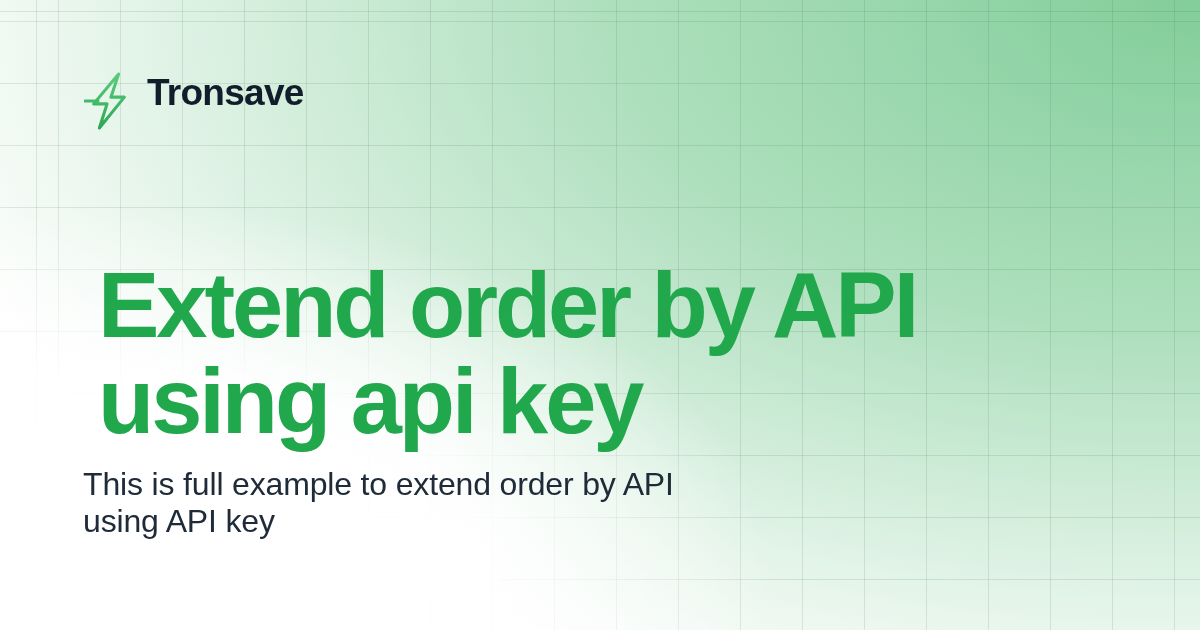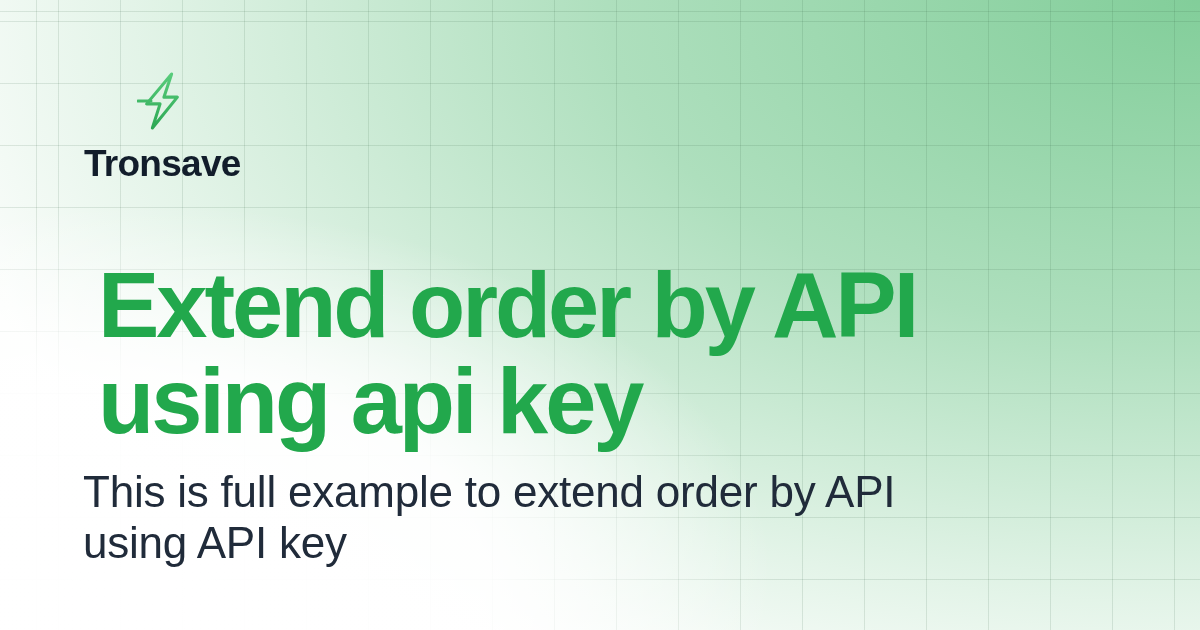--- a/index.html
+++ b/index.html
@@ -34,23 +34,22 @@
         rgba(34,168,76,0.12) 68%,
         rgba(34,168,76,0) 85%);
     background-position: 0 0, 58px 21px, 58px 21px, 0 0;
   }
 
   .brand {
     position: absolute;
     top: 72px;
     left: 84px;
     display: flex;
-    align-items: center;
+    align-items: flex-start;
     gap: 13px;
-    flex-direction: column;
   }
 
   .brand svg { display: block; }
 
   .brand-name {
     font-size: 37px;
     font-weight: 700;
     letter-spacing: -0.02em;
     color: #121D2B;
   }
@@ -66,21 +65,21 @@
     letter-spacing: -0.033em;
     color: #22A84C;
   }
   .title .line { display: block; }
 
   .subtitle {
     position: absolute;
     top: 466px;
     left: 83px;
     margin: 0;
-    font-size: 44px;
+    font-size: 32px;
     font-weight: 400;
     line-height: 1.16;
     letter-spacing: -0.005em;
     color: #202B3A;
   }
   .subtitle .line { display: block; }
 </style>
 </head>
 <body>
 

